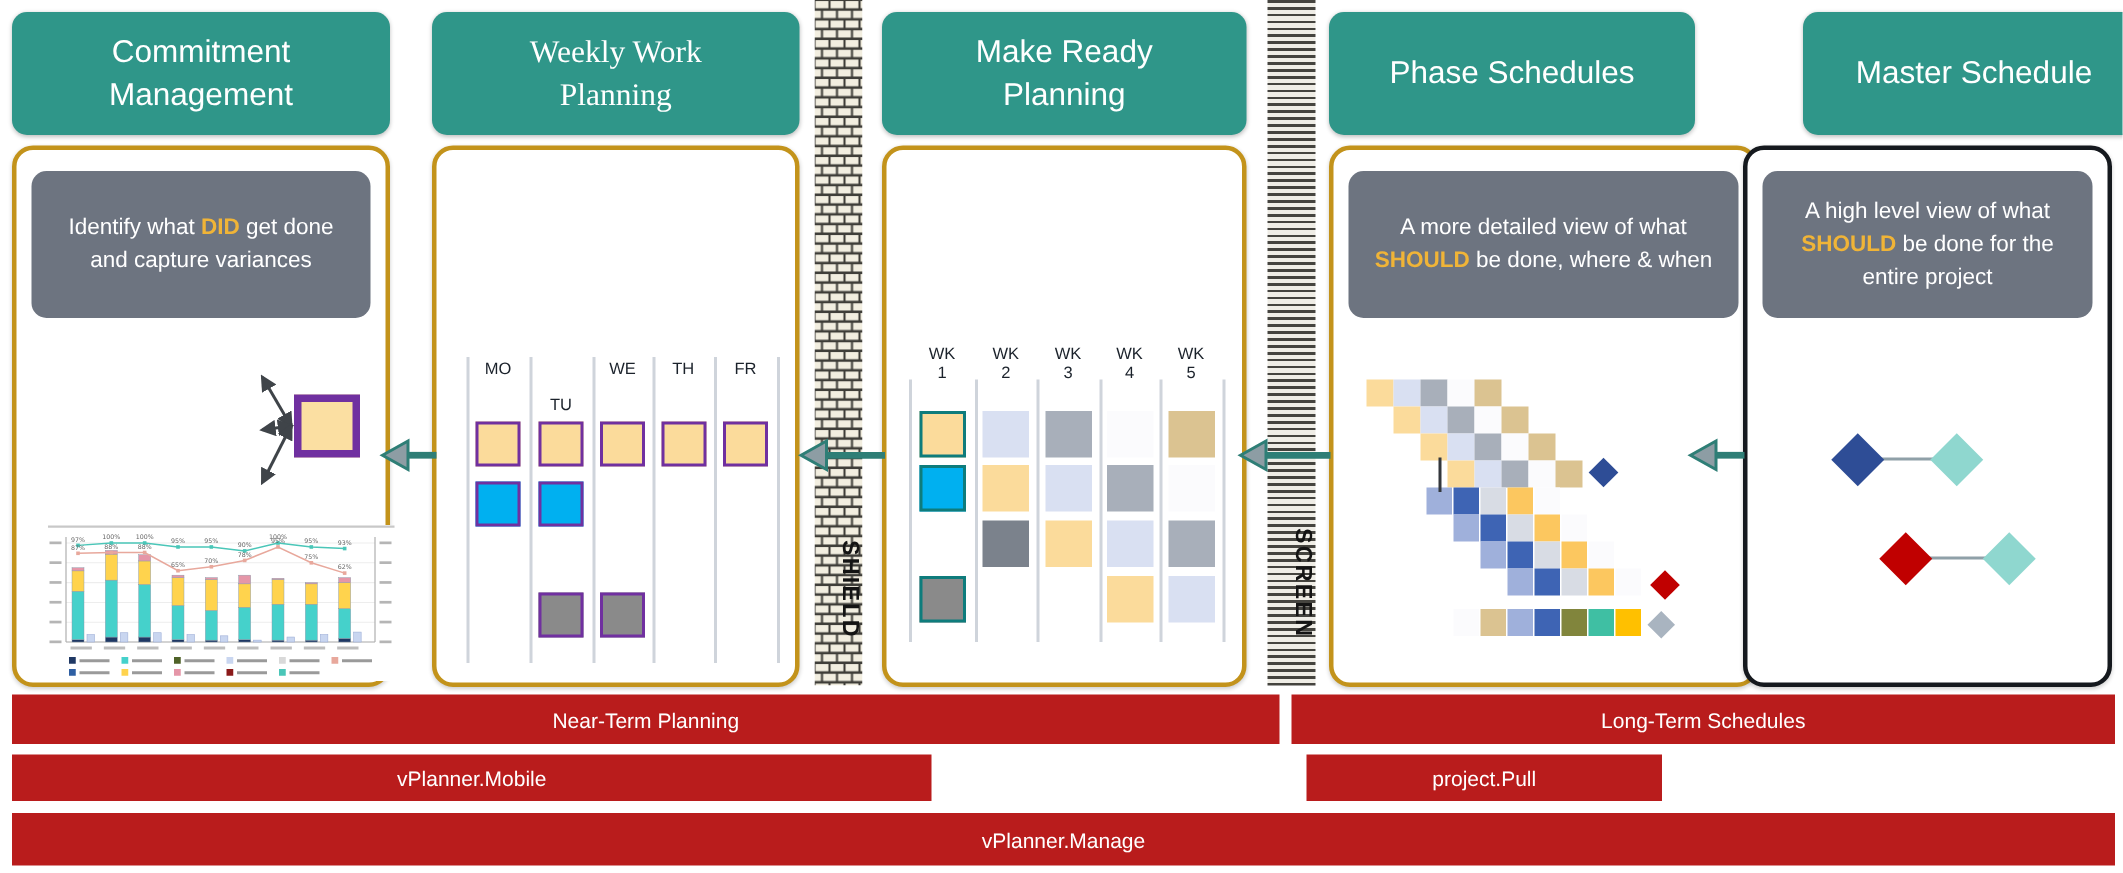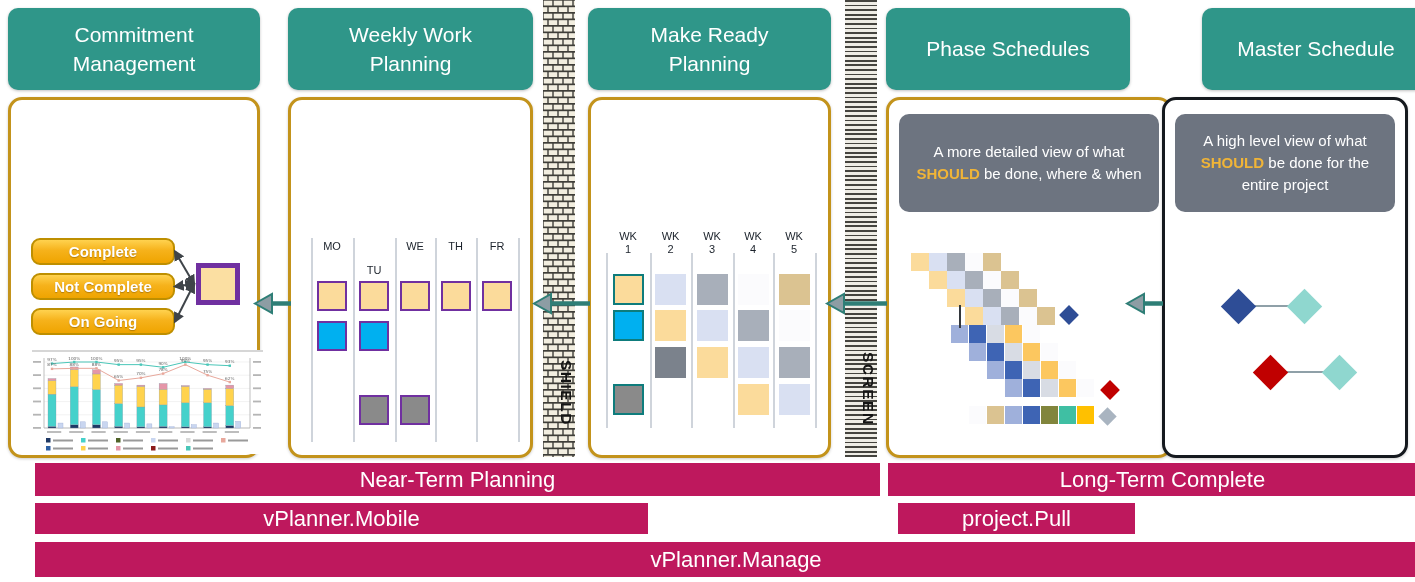--- a/index.html
+++ b/index.html
@@ -13,56 +13,54 @@
        border-radius:14px;box-sizing:border-box;box-shadow:0 1px 3px rgba(0,0,0,.2);}
   .panel.blackb{border-color:#15191E;}
   .desc{position:absolute;left:10px;right:10px;top:14px;height:98px;background:#6D7480;
        border-radius:10px;color:#fff;display:flex;align-items:center;justify-content:center;
        text-align:center;font-size:15px;line-height:1.45;padding:4px 12px;box-sizing:border-box;}
   .hl{color:#F0B437;font-weight:bold;}
   .status-btn{width:144px;height:27px;border-radius:9px;margin-bottom:8px;
        background:linear-gradient(#FFD24F,#F6B21B 45%,#EFA400);border:2px solid #BE8F00;
        color:#fff;font-weight:bold;font-size:15px;display:flex;align-items:center;
        justify-content:center;box-sizing:border-box;text-shadow:0 1px 1px rgba(120,80,0,.5);}
-  .band{position:absolute;background:#be185d;color:#fff;display:flex;align-items:center;
-       justify-content:center;font-size:22px;margin-left:27px;}
+  .band{position:absolute;background:#b91c1c;color:#fff;display:flex;align-items:center;
+       justify-content:center;font-size:14px;}
   .wall-label{position:absolute;width:32px;display:flex;justify-content:center;
        writing-mode:vertical-rl;font-weight:bold;font-size:15.5px;color:#15151­5;
        letter-spacing:1.5px;color:#141414;}
   .screen-wall{position:absolute;left:845px;top:0;width:32px;height:457px;
        background:repeating-linear-gradient(to bottom,#45443F 0 1.8px,#EFEDE6 1.8px 4.6px);}
   .daylabel{position:absolute;font-size:11px;color:#1B222B;text-align:center;line-height:1.2;}
   .card{position:absolute;box-sizing:border-box;}
   .diamond{position:absolute;transform:rotate(45deg);}
 </style>
 </head>
 <body>
 
 <div class="hdr" style="left:8px;width:252px;">
     <span>Commitment Management</span>
   </div>
-<div class="hdr" style="left:288px;width:245px;">
+<div class="hdr" style="left:288px;width:245px;font-family:Liberation Serif, serif;">
     <span>Weekly Work Planning</span>
   </div>
 <div class="hdr" style="left:588px;width:243px;">
     <span>Make Ready Planning</span>
   </div>
 <div class="hdr" style="left:886px;width:244px;">
     <span>Phase Schedules</span>
   </div>
 <div class="hdr" style="left:1162px;width:228px;margin-left:40px;">
     <span>Master Schedule</span>
   </div>
 
 <div class="panel" id="panel-commitment" style="left:8px;width:252px;">
-  <div id="status-buttons" style="position:absolute;left:20px;top:138px;">
-      <div class="status-btn">Complete</div>
-      <div class="status-btn">Not Complete</div>
-      <div class="status-btn">On Going</div>
-    </div>
+  <div class="desc">
+    <div><span>Identify what </span><span class="hl">DID</span><span> get done and capture variances</span></div>
+  </div>
   <div class="card" style="left:185px;top:163px;width:44px;height:42px;background:#FBDFA2;border:5px solid #7030A0;"></div>
   <svg id="mini-chart" width="237" height="104" style="position:absolute;left:17px;top:250px;">
       <rect x="0" y="0" width="237" height="104" fill="#FFFFFF"></rect>
       <line x1="4" y1="1" x2="235" y2="1" stroke="#C8C8C8" stroke-width="1.5"></line>
       <line x1="16" y1="12" x2="222" y2="12" stroke="#EDEDED" stroke-width="0.7"></line>
       <rect x="5" y="11" width="8" height="1.8" fill="#B5B5B5"></rect>
       <rect x="225" y="11" width="8" height="1.8" fill="#B5B5B5"></rect>
       <line x1="16" y1="25.2" x2="222" y2="25.2" stroke="#EDEDED" stroke-width="0.7"></line>
       <rect x="5" y="24.2" width="8" height="1.8" fill="#B5B5B5"></rect>
       <rect x="225" y="24.2" width="8" height="1.8" fill="#B5B5B5"></rect>
@@ -385,16 +383,16 @@
       <line x1="16" y1="12.5" x2="61" y2="12.5" stroke="#2E7E76" stroke-width="4.5"></line>
       <polygon points="1,12.5 18,3 18,22" fill="#8D9DA4" stroke="#2E7E76" stroke-width="2"></polygon>
     </svg>
     <svg width="37" height="25" style="position:absolute;left:1126px;top:291px;overflow:visible">
       <line x1="16" y1="12.5" x2="37" y2="12.5" stroke="#2E7E76" stroke-width="4.5"></line>
       <polygon points="1,12.5 18,3 18,22" fill="#8D9DA4" stroke="#2E7E76" stroke-width="2"></polygon>
     </svg>
   </div>
 
 <div class="band" style="left:8px;top:463px;width:845px;height:33px;">Near-Term Planning</div>
-<div class="band" style="left:861px;top:463px;width:549px;height:33px;">Long-Term Complete</div>
+<div class="band" style="left:861px;top:463px;width:549px;height:33px;">Long-Term Schedules</div>
 <div class="band" style="left:8px;top:503px;width:613px;height:31px;">vPlanner.Mobile</div>
 <div class="band" style="left:871px;top:503px;width:237px;height:31px;">project.Pull</div>
 <div class="band" style="left:8px;top:542px;width:1402px;height:35px;">vPlanner.Manage</div>
 
 </body></html>

